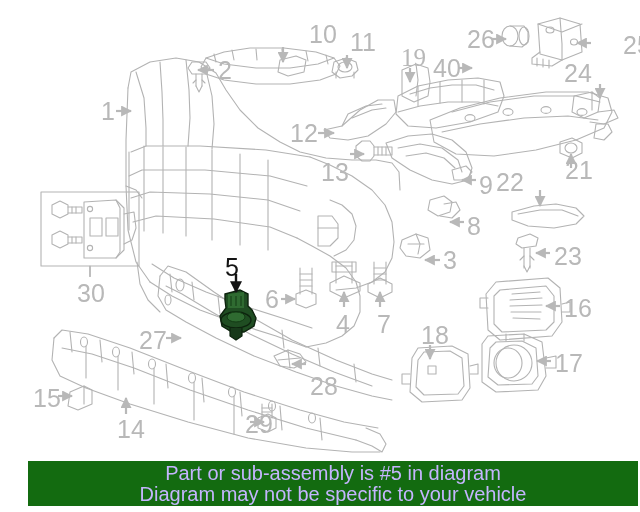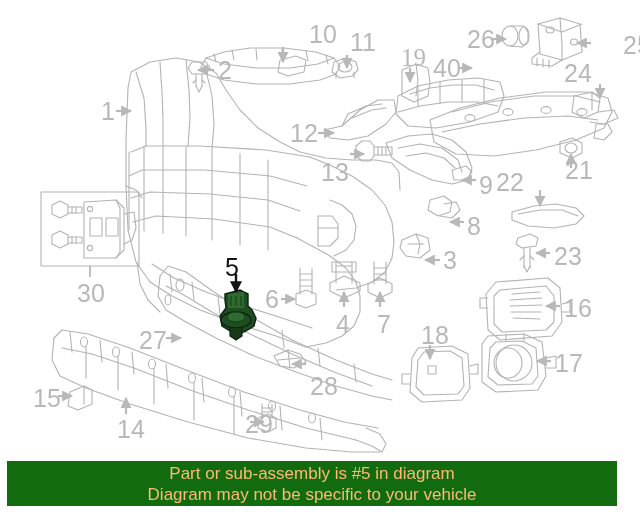--- a/index.html
+++ b/index.html
@@ -34,32 +34,32 @@
     color: #b8b8b8;
     user-select: none;
     white-space: nowrap;
   }
   .callout-label.hl {
     color: #141414;
     font-weight: 400;
   }
   #banner {
     position: absolute;
-    left: 7px;
+    left: 28px;
     top: 461px;
     width: 610px;
     height: 45px;
     background: #136b10;
-    color: #fdba74;
+    color: #c4b5fd;
     display: flex;
     flex-direction: column;
     align-items: center;
     justify-content: center;
     font-family: "Liberation Sans", sans-serif;
-    font-size: 17px;
+    font-size: 20px;
     line-height: 21px;
     text-align: center;
   }
   #banner .bline { display: block; }
 </style>
 </head>
 <body>
 
 <div id="diagram-root">
 

